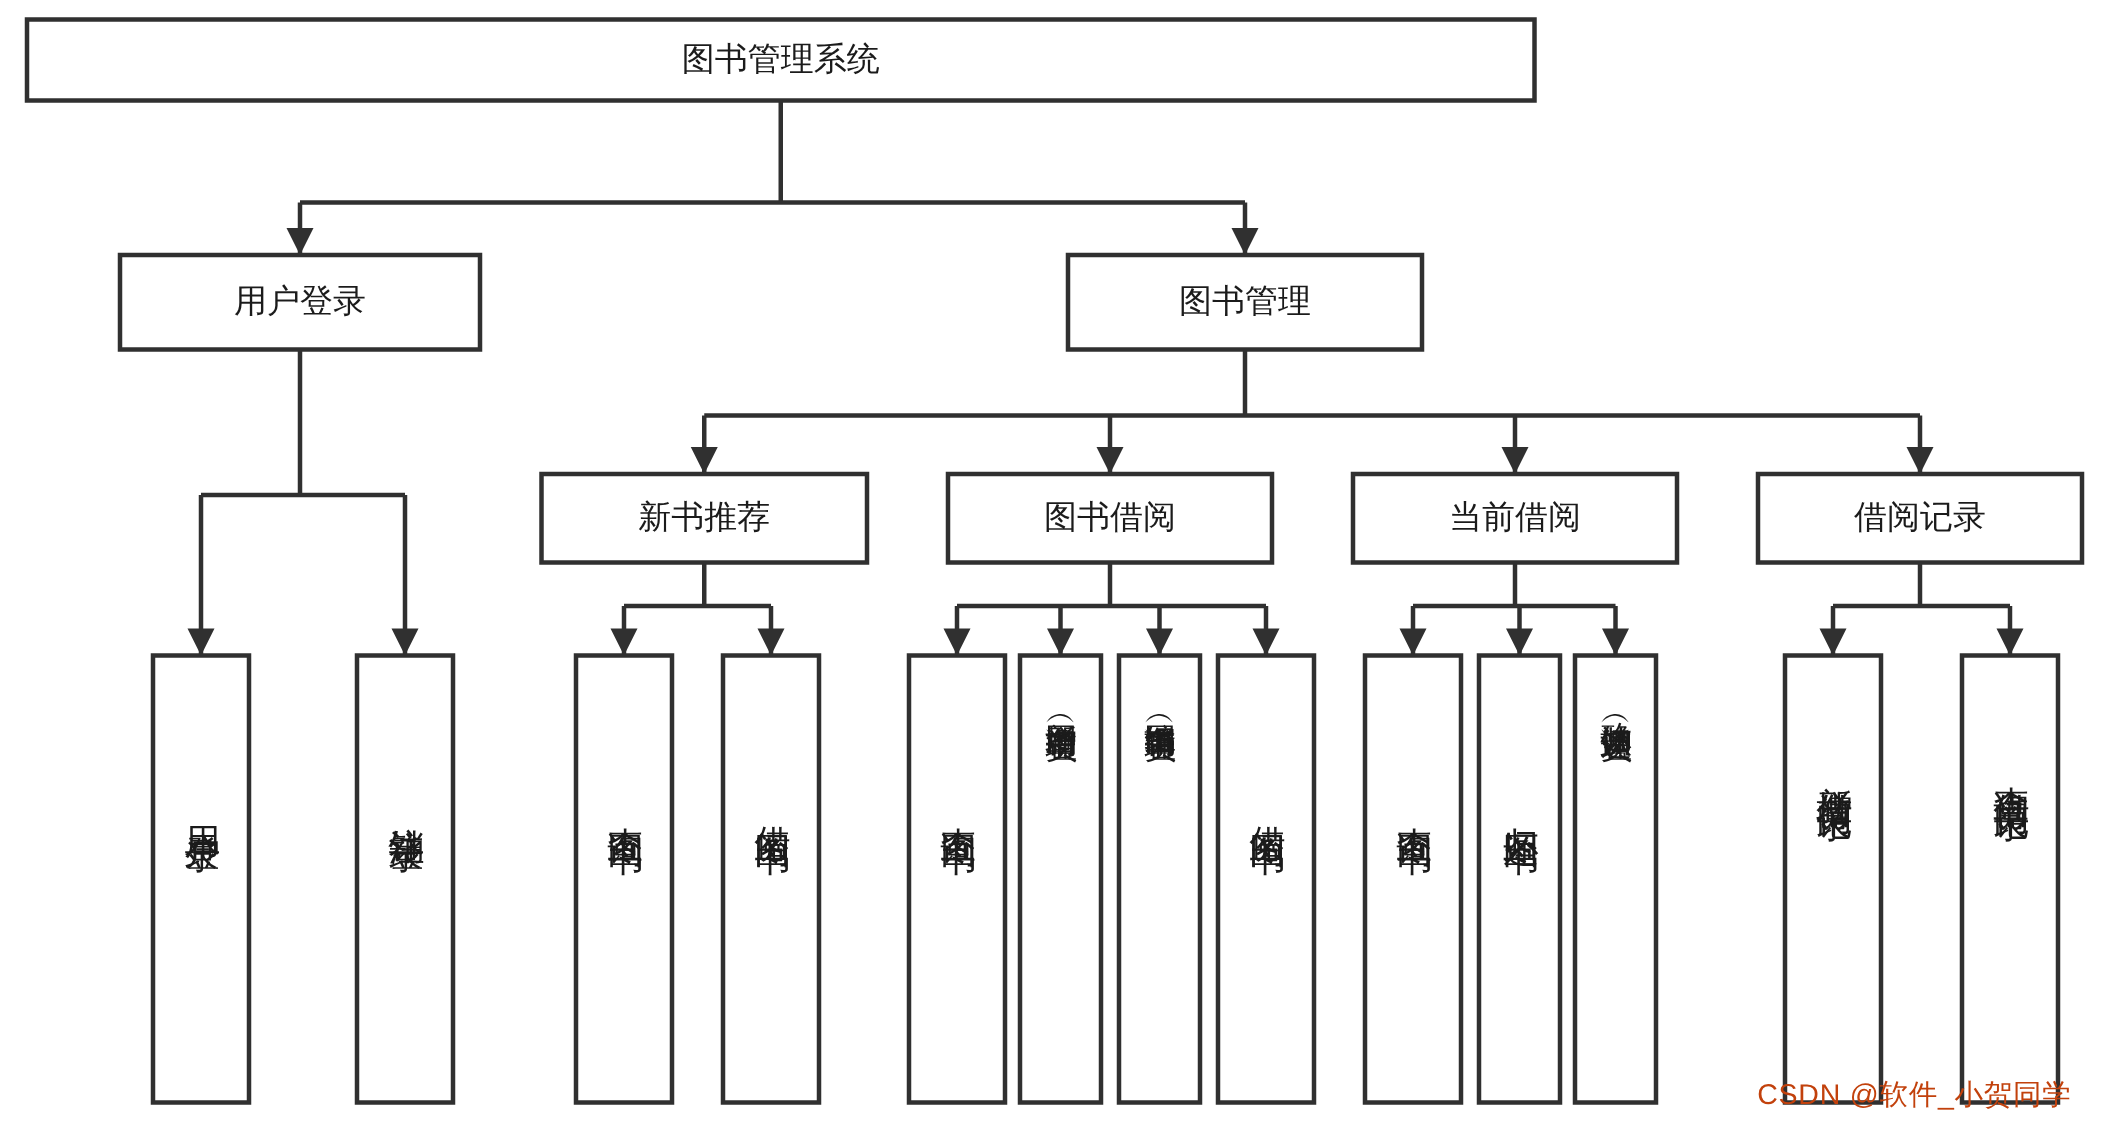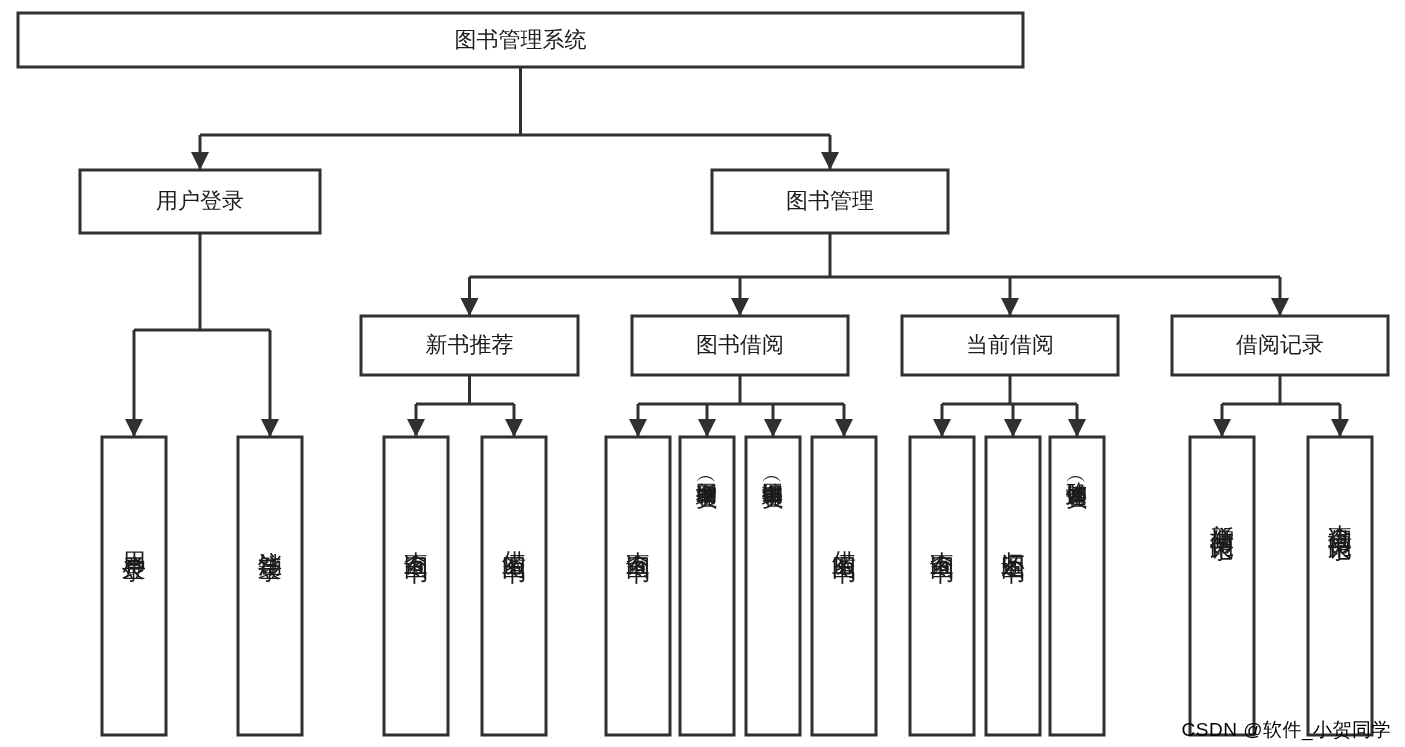--- a/index.html
+++ b/index.html
@@ -63,25 +63,25 @@
     text-orientation: upright;
     font-family: "Liberation Sans", "DejaVu Sans", sans-serif;
     font-size: 24px;
     line-height: 1;
     letter-spacing: 3px;
     color: #1b1b1b;
     white-space: nowrap;
   }
   .watermark {
     position: absolute;
-    right: 14px;
+    right: 24px;
     bottom: 4px;
     font-family: "Liberation Sans", "DejaVu Sans", sans-serif;
     font-size: 19px;
-    color: #000000;
+    color: #c2410c;
     letter-spacing: 0.5px;
     white-space: nowrap;
     user-select: none;
   }
 </style>
 </head>
 <body>
 
 <div id="diagram-root">
 

